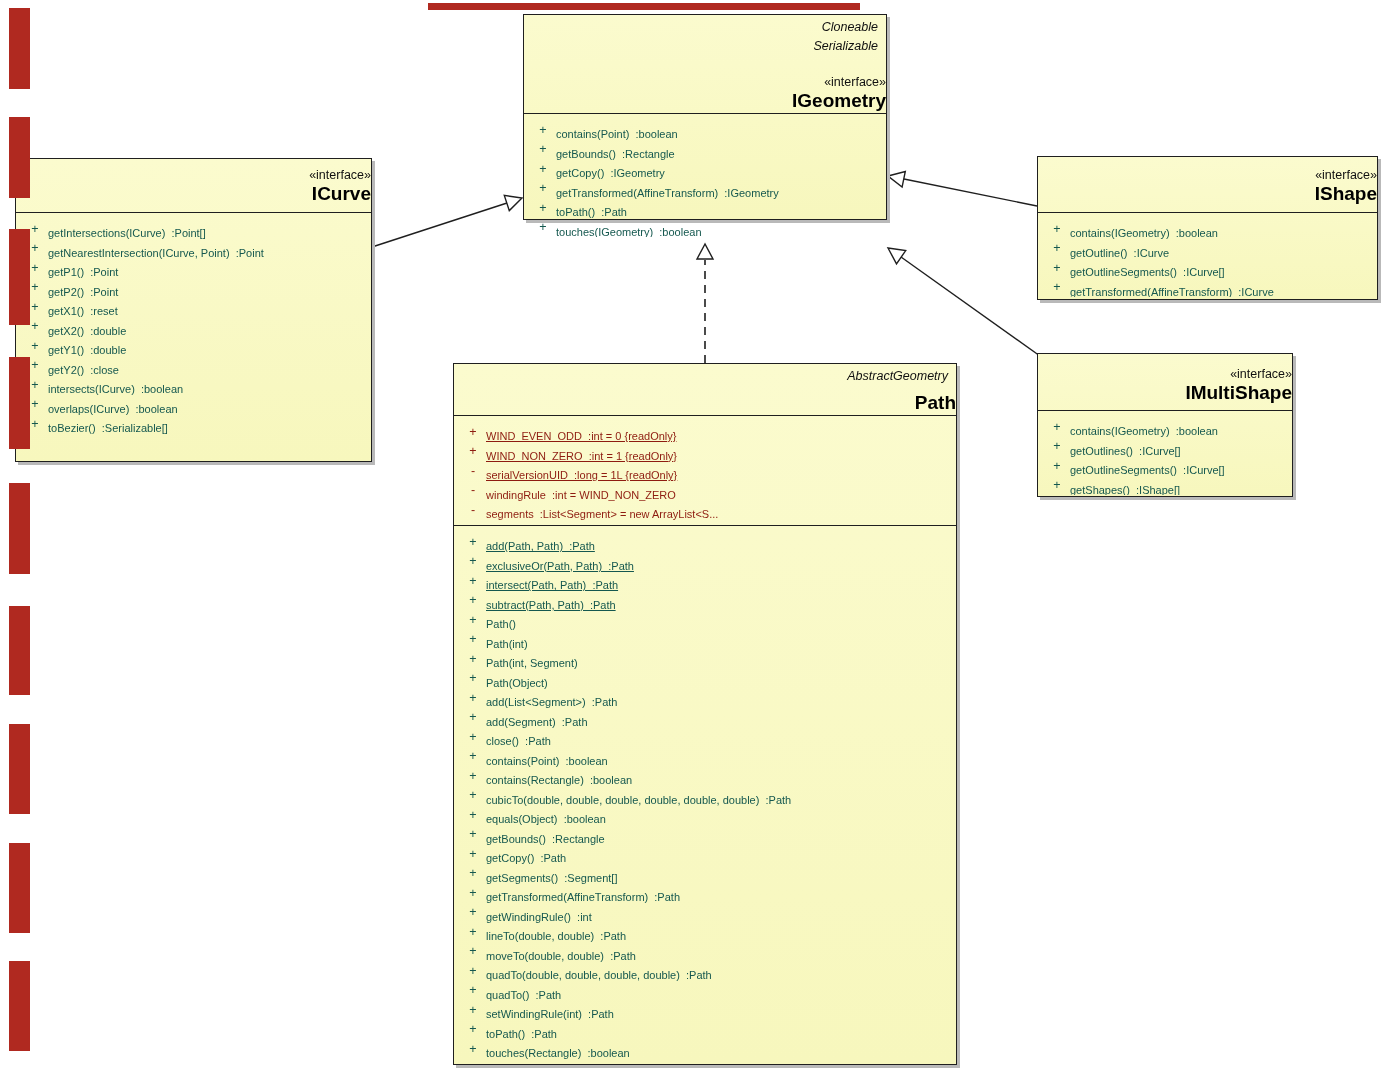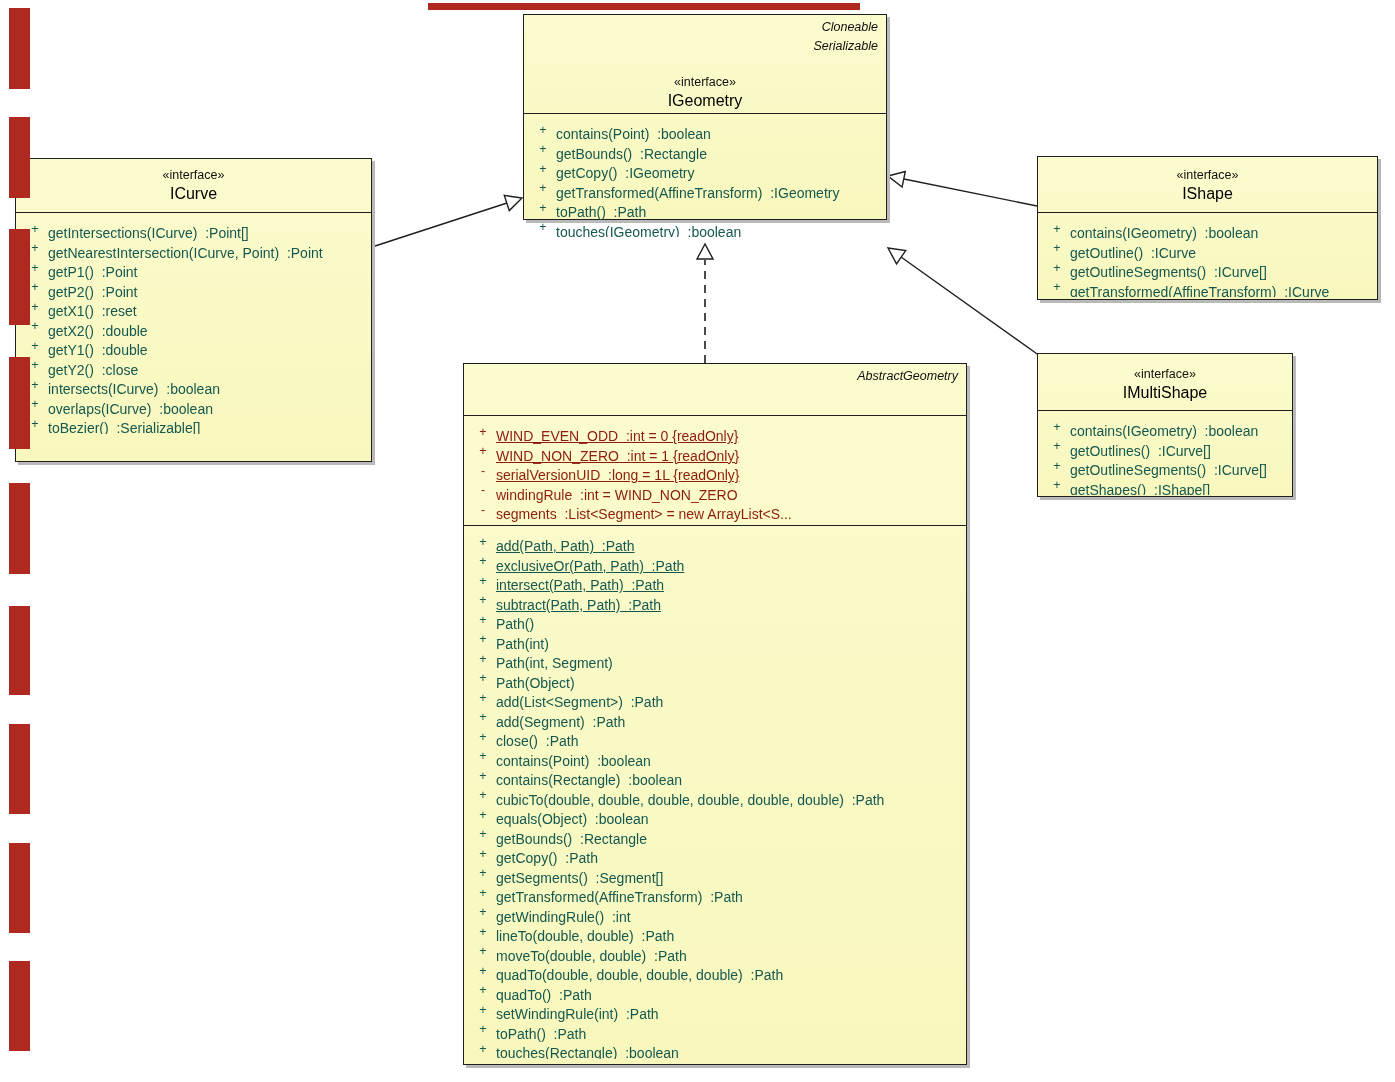--- a/index.html
+++ b/index.html
@@ -15,27 +15,27 @@
     background:linear-gradient(180deg,#fbfbce 0%,#f7f7bd 100%);
     border:1.4px solid #1f1f1f;
     box-shadow:3px 3px 0 #b9b9b9;
   }
   .compartment{box-sizing:border-box;position:relative;}
   .members{border-top:1.4px solid #1f1f1f;padding-top:6px;overflow:hidden;}
   .annotations{
     position:absolute;top:3px;right:8px;text-align:right;
     font-style:italic;font-size:12.5px;line-height:19px;color:#101010;
   }
-  .title-center{position:absolute;left:0;right:0;text-align:center;}
+  .title-center{position:absolute;left:0;right:0;text-align:right;}
   .stereotype{font-size:12.5px;line-height:18px;color:#101010;}
-  .class-name{font-size:16px;line-height:19px;font-weight:normal;color:#000;}
+  .class-name{font-size:19px;line-height:19px;font-weight:bold;color:#000;}
 
   .row{display:flex;height:19.5px;align-items:center;padding-left:6px;}
   .row .v{width:26px;text-align:center;flex:0 0 26px;font-size:12.5px;}
-  .row .t{font-size:14px;white-space:pre;margin-top:9px;}
+  .row .t{font-size:11px;white-space:pre;margin-top:9px;}
   .methods-list .row{color:#15584f;}
   .attrs-list .row{color:#8e1c10;}
   .t.u{text-decoration:underline;}
 
   
   #box-igeometry{left:523px;top:14px;width:364px;height:206px;}
   #box-igeometry .title{height:98px;}
   #box-igeometry .title-center{bottom:3px;}
 
   #box-icurve{left:15px;top:158px;width:357px;height:304px;}
@@ -43,21 +43,21 @@
   #box-icurve .title-center{bottom:9px;}
 
   #box-ishape{left:1037px;top:156px;width:341px;height:144px;}
   #box-ishape .title{height:55px;}
   #box-ishape .title-center{bottom:9px;}
 
   #box-imultishape{left:1037px;top:353px;width:256px;height:144px;}
   #box-imultishape .title{height:56px;}
   #box-imultishape .title-center{bottom:8px;}
 
-  #box-path{left:463px;top:363px;width:504px;height:702px;}
+  #box-path{left:453px;top:363px;width:504px;height:702px;}
   #box-path .title{height:51px;}
   #box-path .title-center{bottom:3px;}
   #box-path .attrs{height:110px;}
 
   
   .marker{position:absolute;z-index:3;}
 </style>
 </head>
 <body>
 
@@ -257,20 +257,23 @@
       </div>
     </div>
 </div>
 
 <div class="uml-box" id="box-path">
   <div class="compartment title">
     <div class="annotations">
 
     <div>AbstractGeometry</div>
       </div>
+    <div class="title-center">
+      <div class="class-name">Path</div>
+    </div>
   </div>
   <div class="compartment members attrs attrs-list">
 
       <div class="row">
         <span class="v">+</span>
         <span class="t u">WIND_EVEN_ODD  :int = 0 {readOnly}</span>
       </div>
 
       <div class="row">
         <span class="v">+</span>

